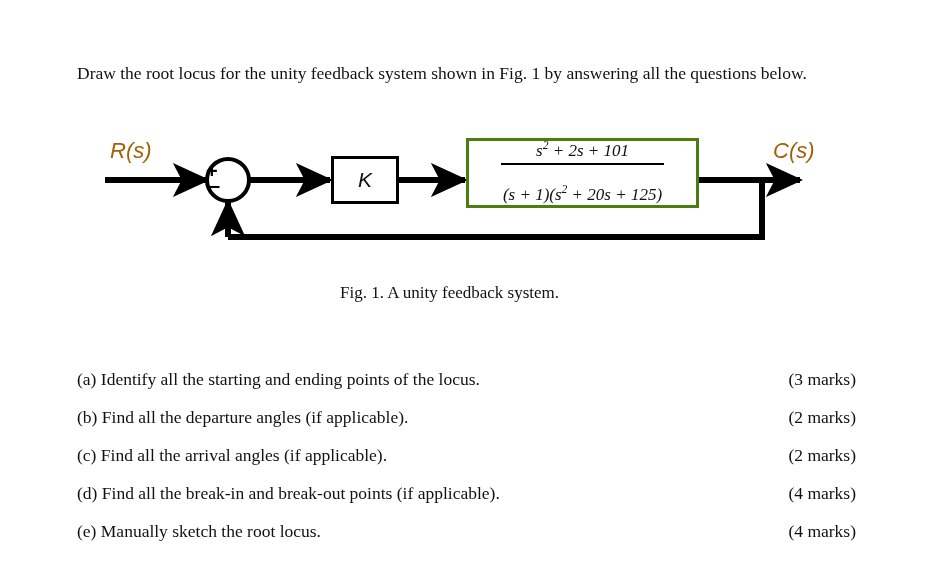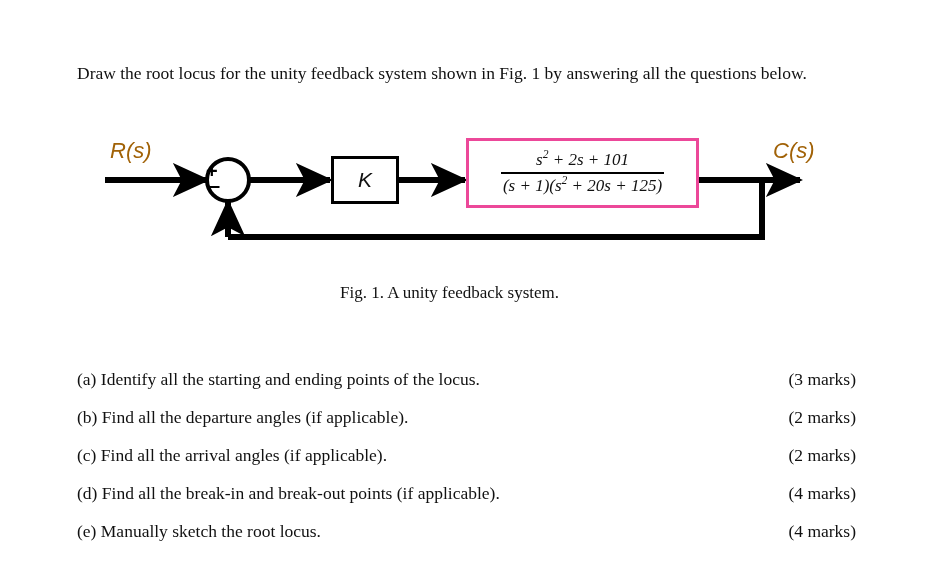--- a/index.html
+++ b/index.html
@@ -39,21 +39,21 @@
     height: 135px;
   }
   #figure svg { display: block; }
 
   .tf-block-wrap {
     position: absolute;
     left: 466px;
     top: 13px;
     width: 233px;
     height: 70px;
-    border: 3px solid #ec4899;
+    border: 3px solid #4d7c0f;
     box-sizing: border-box;
     background: #fff;
     display: flex;
     align-items: center;
     justify-content: center;
   }
   .fraction {
     display: inline-block;
     text-align: center;
     font-family: "Liberation Serif", "DejaVu Serif", serif;
@@ -62,21 +62,21 @@
   }
   .fraction .num {
     display: block;
     padding: 0 6px 1px 6px;
     border-bottom: 2px solid #000;
     font-size: 17px;
     white-space: nowrap;
   }
   .fraction .den {
     display: block;
-    padding: 2px 2px 0 2px;
+    padding: 20px 2px 0 2px;
     font-size: 17px;
     white-space: nowrap;
     text-align: center;
   }
   .fraction sup {
     font-size: 0.68em;
     vertical-align: super;
     line-height: 0;
   }
 

